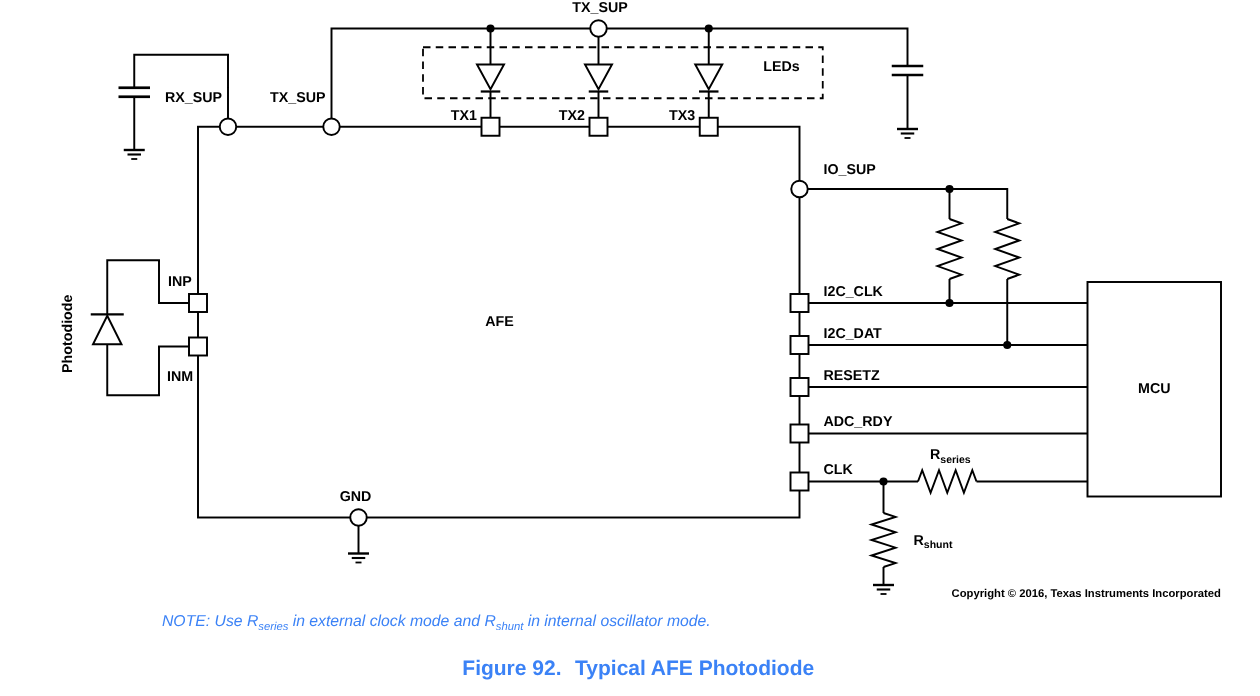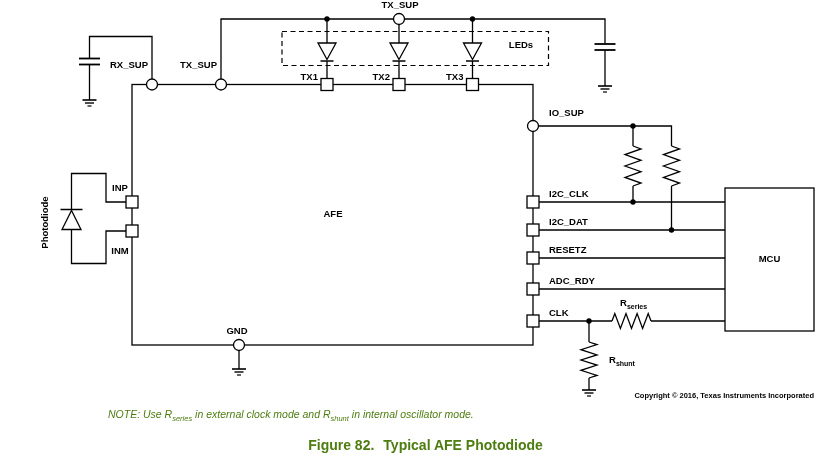--- a/index.html
+++ b/index.html
@@ -1,17 +1,17 @@
 <!DOCTYPE html>
 <html><head>
 <meta charset="utf-8">
 <style>
   html,body{margin:0;padding:0;background:#fff;}
   .stage{position:relative;width:816px;height:464px;background:#ffffff;overflow:hidden;
-         font-family:"Liberation Sans", sans-serif;color:#4d7c0f;}
+         font-family:"Liberation Sans", sans-serif;color:#3b82f6;}
   svg{position:absolute;left:0;top:0;}
   svg text{font-family:"Liberation Sans", sans-serif;font-size:9.5px;font-weight:bold;fill:#000;}
   text.copyright{font-size:7.5px;}
   .note-line{position:absolute;left:108px;top:408px;font-size:10.5px;font-weight:normal;white-space:nowrap;font-style:italic;}
   .note-line sub{font-size:7.5px;}
   .fig-caption{position:absolute;left:35px;right:0;top:437px;text-align:center;
                font-size:14px;font-weight:bold;white-space:nowrap;}
   .fig-caption .cap-title{margin-left:9px;}
 </style>
 </head>
@@ -159,14 +159,14 @@
   <text x="549" y="316">CLK</text>
 
   <text x="620" y="306"><tspan>R</tspan><tspan class="small-sub" dy="2.5" font-size="7">series</tspan></text>
   <text x="609" y="363"><tspan>R</tspan><tspan class="small-sub" dy="2.5" font-size="7">shunt</tspan></text>
 
   <text x="814" y="398" text-anchor="end" class="copyright" font-size="7.5">Copyright © 2016, Texas Instruments Incorporated</text>
 </svg>
 
   <div class="note-line"><span>NOTE: Use R</span><sub>series</sub><span> in external clock mode and R</span><sub>shunt</sub><span> in internal oscillator mode.</span></div>
 
-  <div class="fig-caption"><span>Figure 82.</span><span class="cap-title">Typical AFE Photodiode</span></div>
+  <div class="fig-caption"><span>Figure 92.</span><span class="cap-title">Typical AFE Photodiode</span></div>
 </div>
 
 </body></html>

